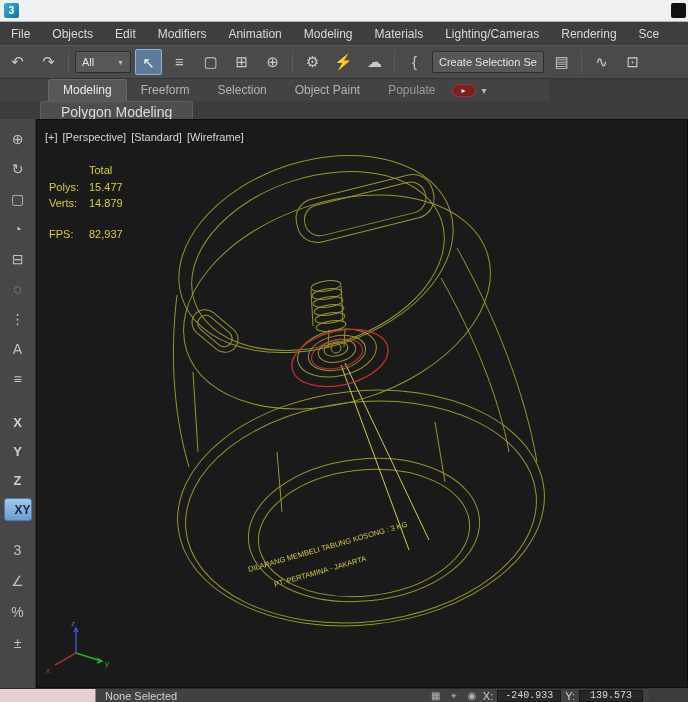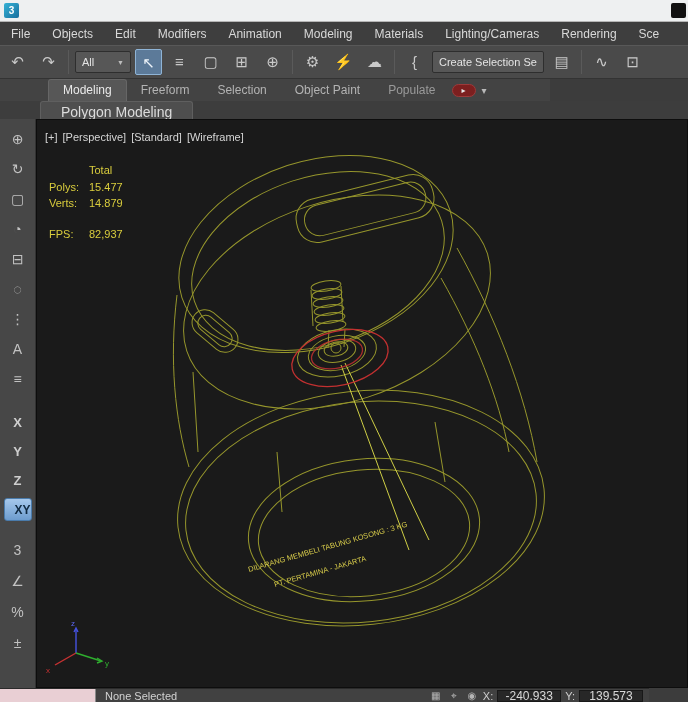--- a/index.html
+++ b/index.html
@@ -75,21 +75,21 @@
 
   
   .statusbar { position:absolute; left:0; top:688px; width:649px; height:14px; background:#414141;
                border-top:1px solid #2a2a2a; display:flex; align-items:center; }
   .listener { width:96px; height:14px; background:#e9cfd4; border-right:1px solid #8a8a8a; flex:0 0 auto; }
   .selstatus { color:#d2d2d2; font-size:11px; margin-left:9px; white-space:nowrap; }
   .coords { margin-left:auto; display:flex; align-items:center; gap:4px; padding-right:6px; }
   .coords .cicon { color:#b5b5b5; font-size:10px; width:14px; text-align:center; }
   .coords label { color:#cfcfcf; font-size:11px; }
   .coords input { width:64px; height:12px; background:#272727; border:1px solid #181818; color:#d8d8d8;
-                  font-size:12px; font-family:Liberation Sans, sans-serif; text-align:center; }
+                  font-size:10px; font-family:Liberation Mono, monospace; text-align:center; }
 </style>
 </head>
 <body>
 
 <div id="app">
 
   <div class="titlebar">
     <div class="app-icon">3</div>
     <div class="title-ctrl"></div>
   </div>

